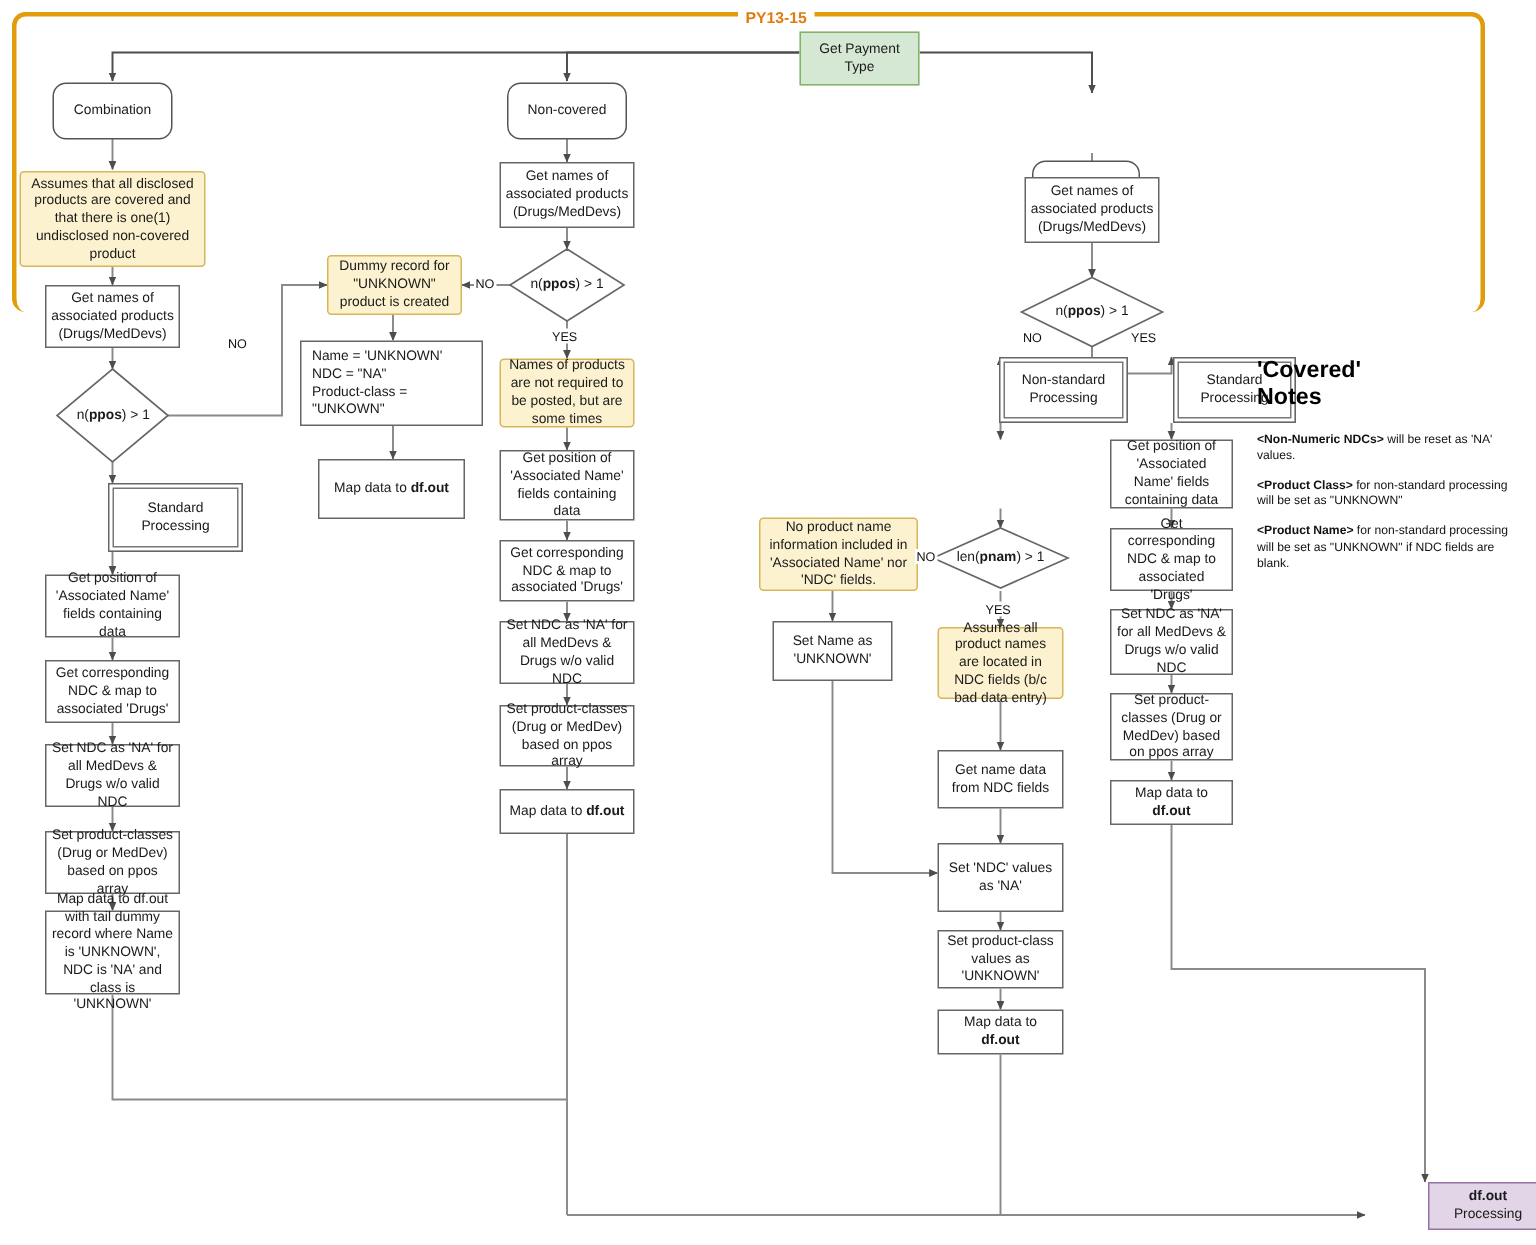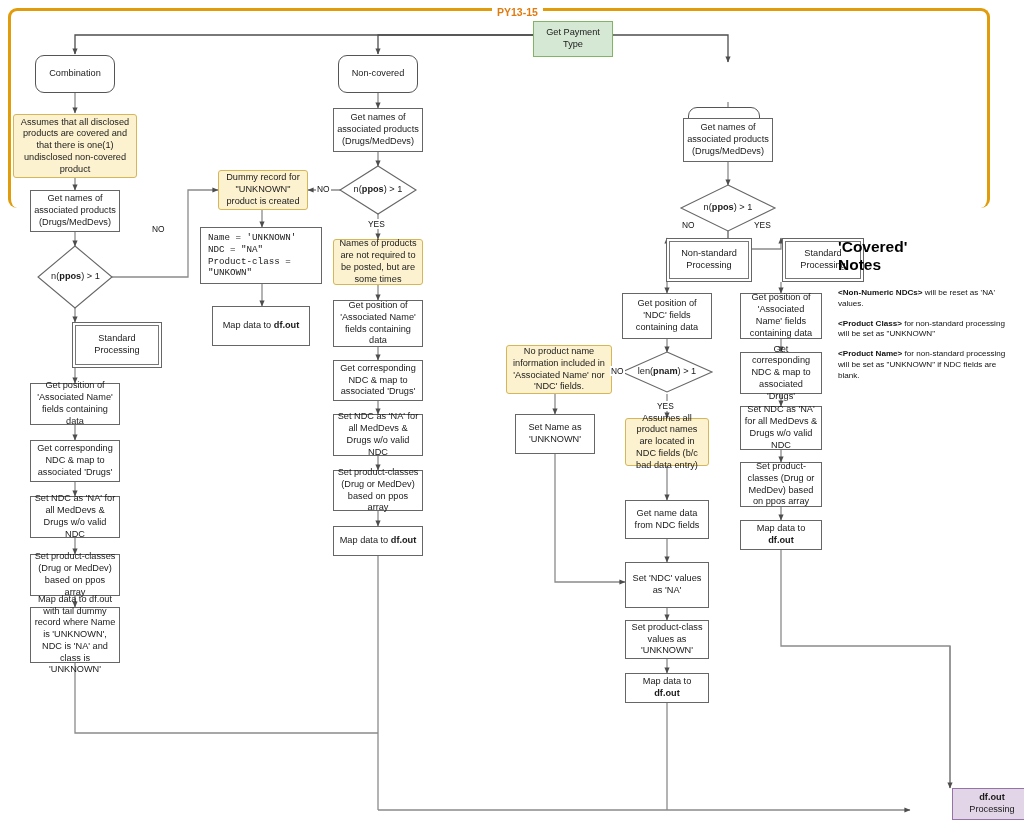--- a/index.html
+++ b/index.html
@@ -133,21 +133,21 @@
     <span><span>n(</span><b>ppos</b><span>) &gt; 1</span></span>
   </div>
   <div class="node proc2" style="left:30px;top:322px;width:90px;height:46px;">Standard Processing</div>
   <div class="node proc" style="left:30px;top:383px;width:90px;height:42px;">Get position of 'Associated Name' fields containing data</div>
   <div class="node proc" style="left:30px;top:440px;width:90px;height:42px;">Get corresponding NDC &amp; map to associated 'Drugs'</div>
   <div class="node proc" style="left:30px;top:496px;width:90px;height:42px;">Set NDC as 'NA' for all MedDevs &amp; Drugs w/o valid NDC</div>
   <div class="node proc" style="left:30px;top:554px;width:90px;height:42px;">Set product-classes (Drug or MedDev) based on ppos array</div>
   <div class="node proc" style="left:30px;top:607px;width:90px;height:56px;">Map data to df.out with tail dummy record where Name is 'UNKNOWN', NDC is 'NA' and class is 'UNKNOWN'</div>
 
   <div class="node note" style="left:218px;top:170px;width:90px;height:40px;">Dummy record for "UNKNOWN" product is created</div>
-  <div class="node proc left" style="left:200px;top:227px;width:122px;height:57px;font-family:Liberation Mono, monospace;">
+  <div class="node proc left" style="left:200px;top:227px;width:122px;height:57px;">
     <div style="width:100%;">
       <div>Name = 'UNKNOWN'</div>
       <div>NDC = "NA"</div>
       <div>Product-class = "UNKOWN"</div>
     </div>
   </div>
   <div class="node proc" style="left:212px;top:306px;width:98px;height:40px;">
     <span>Map data to <b>df.out</b></span>
   </div>
 
@@ -164,21 +164,20 @@
     <span>Map data to <b>df.out</b></span>
   </div>
 
   <div class="node proc" style="left:683px;top:118px;width:90px;height:44px;">Get names of associated products (Drugs/MedDevs)</div>
   <div class="node" style="left:691px;top:198px;width:74px;height:20px;">
     <span><span>n(</span><b>ppos</b><span>) &gt; 1</span></span>
   </div>
   <div class="node proc2" style="left:624px;top:238px;width:86px;height:44px;">Non-standard Processing</div>
   <div class="node proc2" style="left:740px;top:238px;width:82px;height:44px;">Standard Processing</div>
 
-  <div class="node proc" style="left:622px;top:293px;width:90px;height:46px;">Get position of 'NDC' fields containing data</div>
   <div class="node" style="left:630px;top:363px;width:74px;height:18px;">
     <span><span>len(</span><b>pnam</b><span>) &gt; 1</span></span>
   </div>
   <div class="node note" style="left:506px;top:345px;width:106px;height:49px;">No product name information included in 'Associated Name' nor 'NDC' fields.</div>
   <div class="node proc" style="left:515px;top:414px;width:80px;height:40px;">Set Name as 'UNKNOWN'</div>
   <div class="node note" style="left:625px;top:418px;width:84px;height:48px;">Assumes all product names are located in NDC fields (b/c bad data entry)</div>
   <div class="node proc" style="left:625px;top:500px;width:84px;height:39px;">Get name data from NDC fields</div>
   <div class="node proc" style="left:625px;top:562px;width:84px;height:46px;">Set 'NDC' values as 'NA'</div>
   <div class="node proc" style="left:625px;top:620px;width:84px;height:39px;">Set product-class values as 'UNKNOWN'</div>
   <div class="node proc" style="left:625px;top:673px;width:84px;height:30px;">

